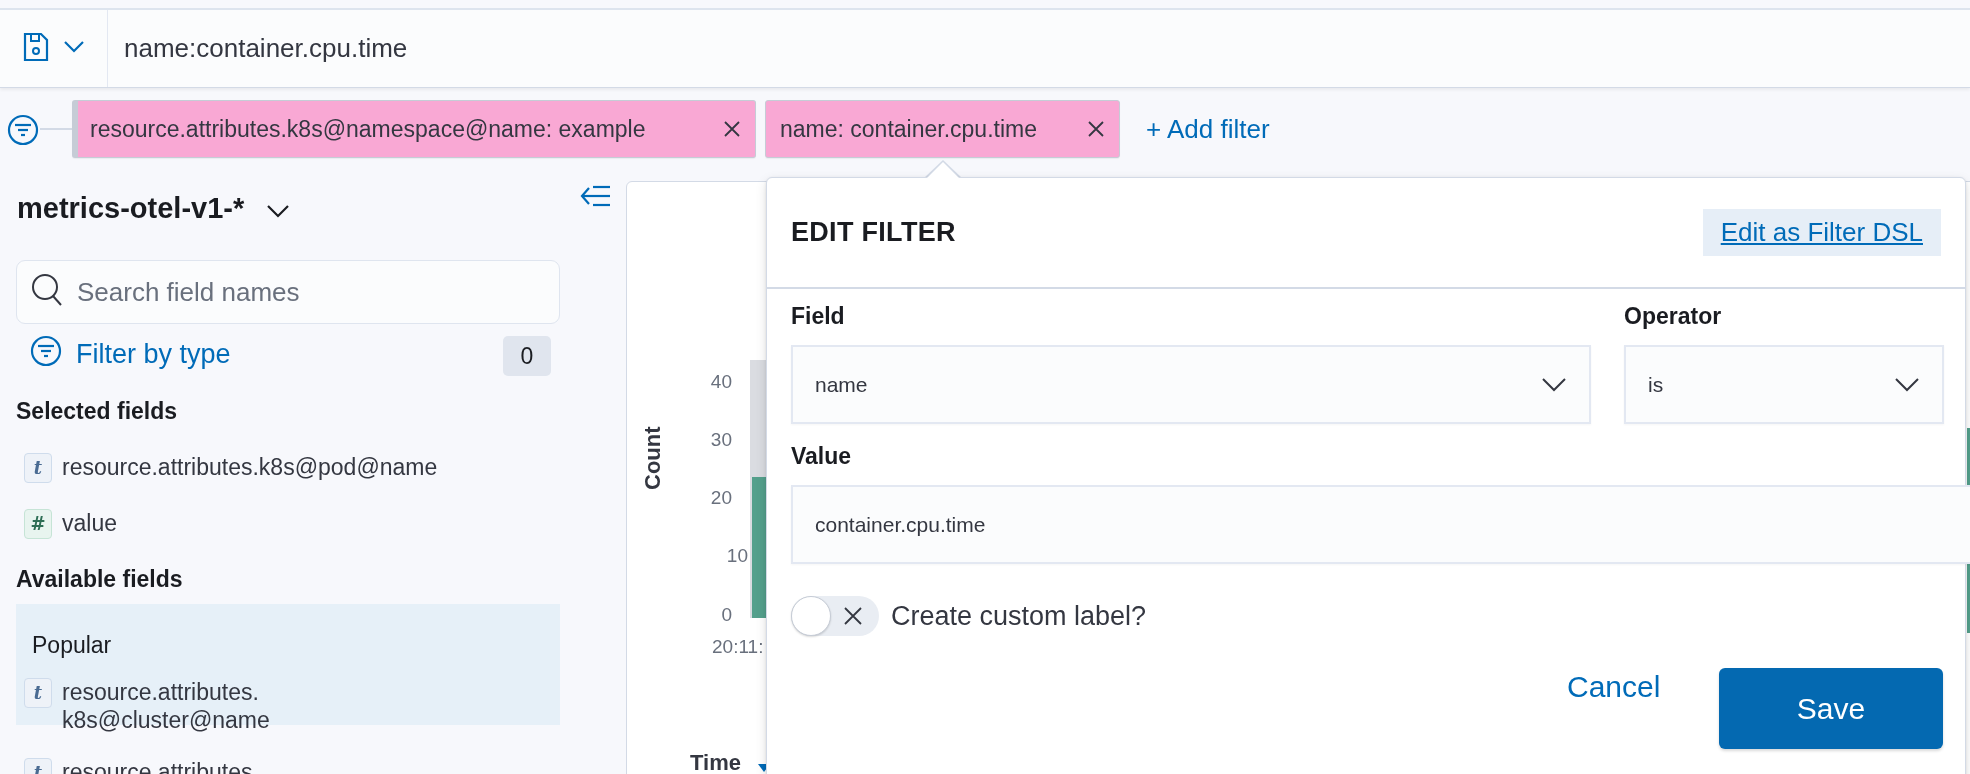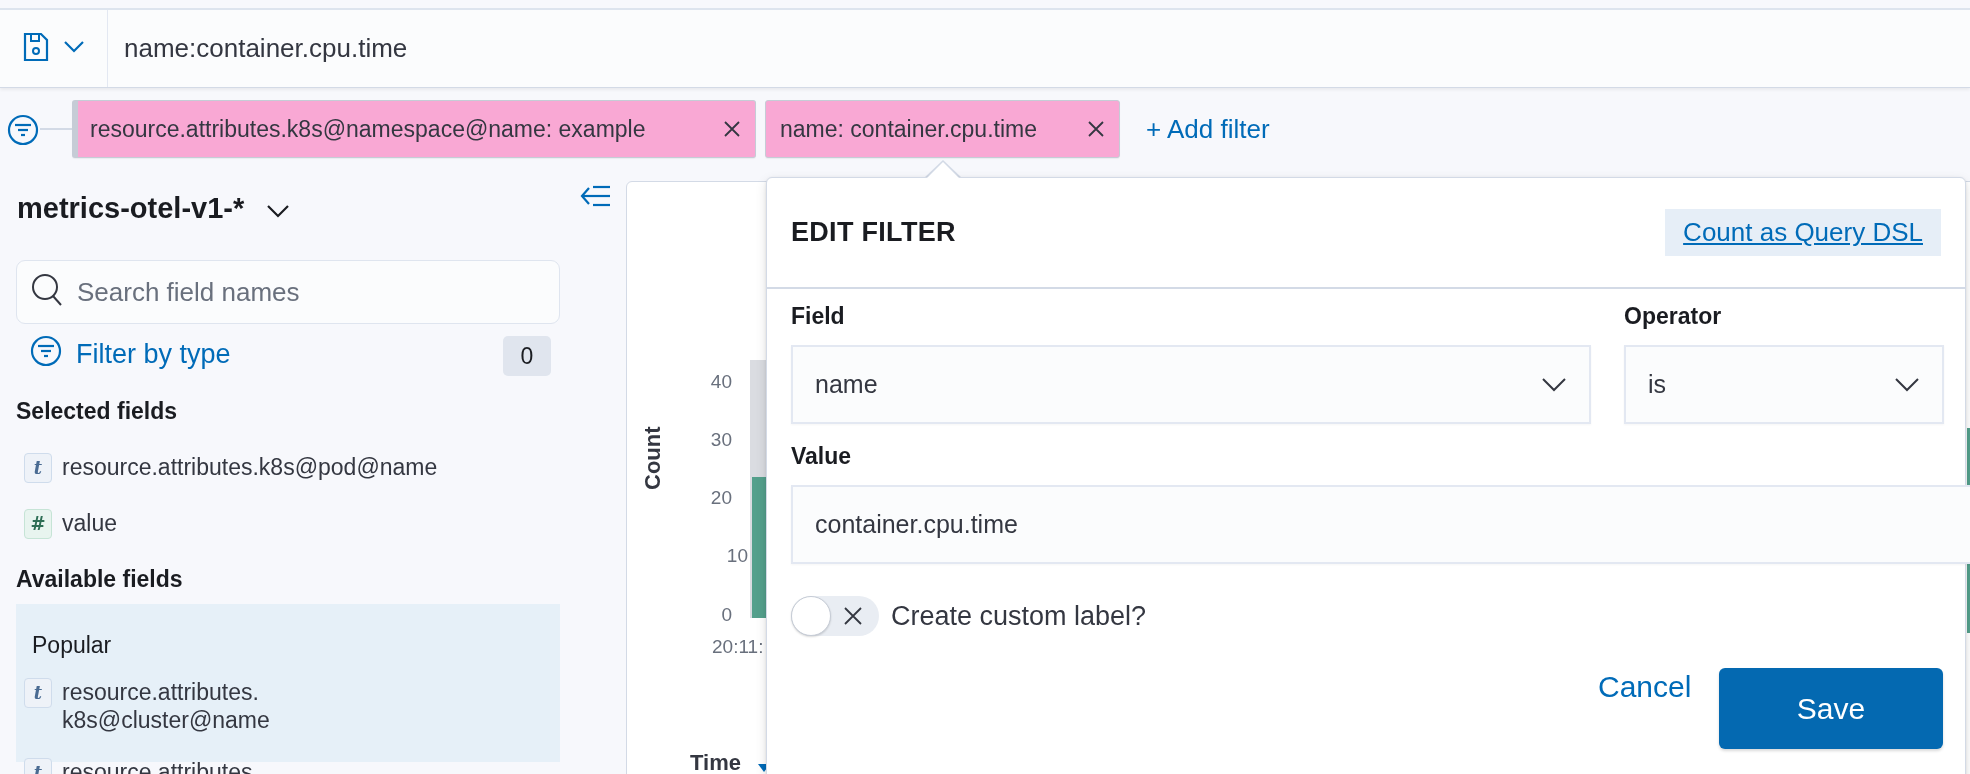--- a/index.html
+++ b/index.html
@@ -81,21 +81,21 @@
     position: absolute; left: 24px; display: flex; align-items: flex-start; gap: 10px;
     font-size: 23px; color: #343741; cursor: pointer; line-height: 28px;
   }
   .type-token {
     width: 28px; height: 30px; border-radius: 4px; display: flex; align-items: center; justify-content: center;
     font-family: "DejaVu Serif", serif; font-style: italic; font-weight: bold; font-size: 18px; flex-shrink: 0;
   }
   .type-token.string { background: #eef2f8; border: 1px solid #cfdcec; color: #4a6b92; }
   .type-token.number { background: #e8f4ef; border: 1px solid #c6e4d6; color: #2e6e55; font-style: normal; }
   .popular-box {
-    position: absolute; left: 16px; top: 434px; width: 544px; height: 158px; background: #e6f0f8;
+    position: absolute; left: 16px; top: 434px; width: 544px; height: 121px; background: #e6f0f8;
   }
   .popular-label { position: absolute; left: 16px; top: 28px; font-size: 23px; color: #1a1c21; }
   
   .chart-panel {
     position: absolute; left: 626px; top: 181px; width: 1400px; height: 620px;
     background: #ffffff; border: 1px solid #d3dae6; border-radius: 6px;
   }
   .y-title {
     position: absolute; left: 640px; top: 490px; transform: rotate(-90deg); transform-origin: left top;
     font-size: 22px; font-weight: bold; color: #343741;
@@ -129,36 +129,36 @@
   }
   .popover-title { font-size: 27px; font-weight: bold; color: #1a1c21; letter-spacing: 0.3px; }
   .dsl-link {
     margin-left: auto; background: #e6eef7; padding: 8px 18px; font-size: 26px; color: #006bb8;
     text-decoration: underline; cursor: pointer; margin-right: 0;
   }
   .form-label { position: absolute; font-size: 23px; font-weight: bold; color: #1a1c21; }
   .combo {
     position: absolute; height: 79px; background: #fbfcfd; border: 2px solid #e3e8f2;
     box-shadow: 0 1px 2px rgba(0,0,0,0.04);
-    display: flex; align-items: center; padding: 12px 22px; font-size: 25px; color: #343741; cursor: pointer;
+    display: flex; align-items: center; padding: 12px 22px; font-size: 21px; color: #343741; cursor: pointer;
   }
   .combo .chev { margin-left: auto; display: flex; align-items: center; }
   .switch-wrap { position: absolute; left: 24px; top: 418px; display: flex; align-items: center; gap: 12px; cursor: pointer; }
   .switch {
     width: 88px; height: 40px; border-radius: 20px; background: #e9edf3; position: relative;
   }
   .switch-knob {
     position: absolute; left: 0; top: 0; width: 40px; height: 40px; border-radius: 50%;
     background: #fff; border: 1px solid #c6ccd6; box-shadow: 0 1px 2px rgba(0,0,0,0.15);
   }
   .switch-x { position: absolute; left: 52px; top: 10px; }
   .switch-label { font-size: 27px; color: #343741; }
   .cancel-btn {
     position: absolute; left: 800px; top: 492px; font-size: 30px; color: #006bb8; cursor: pointer;
-    background: none; border: none; font-family: "Liberation Sans", "DejaVu Sans", sans-serif; margin-left: 31px;
+    background: none; border: none; font-family: "Liberation Sans", "DejaVu Sans", sans-serif;
   }
   .save-btn {
     position: absolute; left: 952px; top: 490px; width: 224px; height: 81px; border-radius: 6px;
     background: #0469b1; color: #fff; font-size: 30px; border: none; cursor: pointer;
     box-shadow: 0 2px 3px rgba(0,0,0,0.15);
     font-family: "Liberation Sans", "DejaVu Sans", sans-serif;
   }
 </style>
 </head>
 <body>
@@ -288,21 +288,21 @@
 <div class="x-tick">20:11:</div>
 <div class="x-title">Time</div>
 <div class="time-marker"></div>
 <div class="right-bar"></div>
 
 <div class="popover-arrow"></div>
 <div class="popover-arrow-inner"></div>
 <div class="popover">
   <div class="popover-header">
     <span class="popover-title">EDIT FILTER</span>
-    <span class="dsl-link">Count as Query DSL</span>
+    <span class="dsl-link">Edit as Filter DSL</span>
   </div>
 
   <div class="form-label" style="left:24px; top:125px;">Field</div>
   <div class="combo" style="left:24px; top:167px; width:800px;">
     <span>name</span>
     <span class="chev">
       <svg width="26" height="16" viewBox="0 0 26 16">
           <path d="M2 2 L13 13 L24 2" fill="none" stroke="#343741" stroke-width="2"></path>
         </svg>
     </span>

